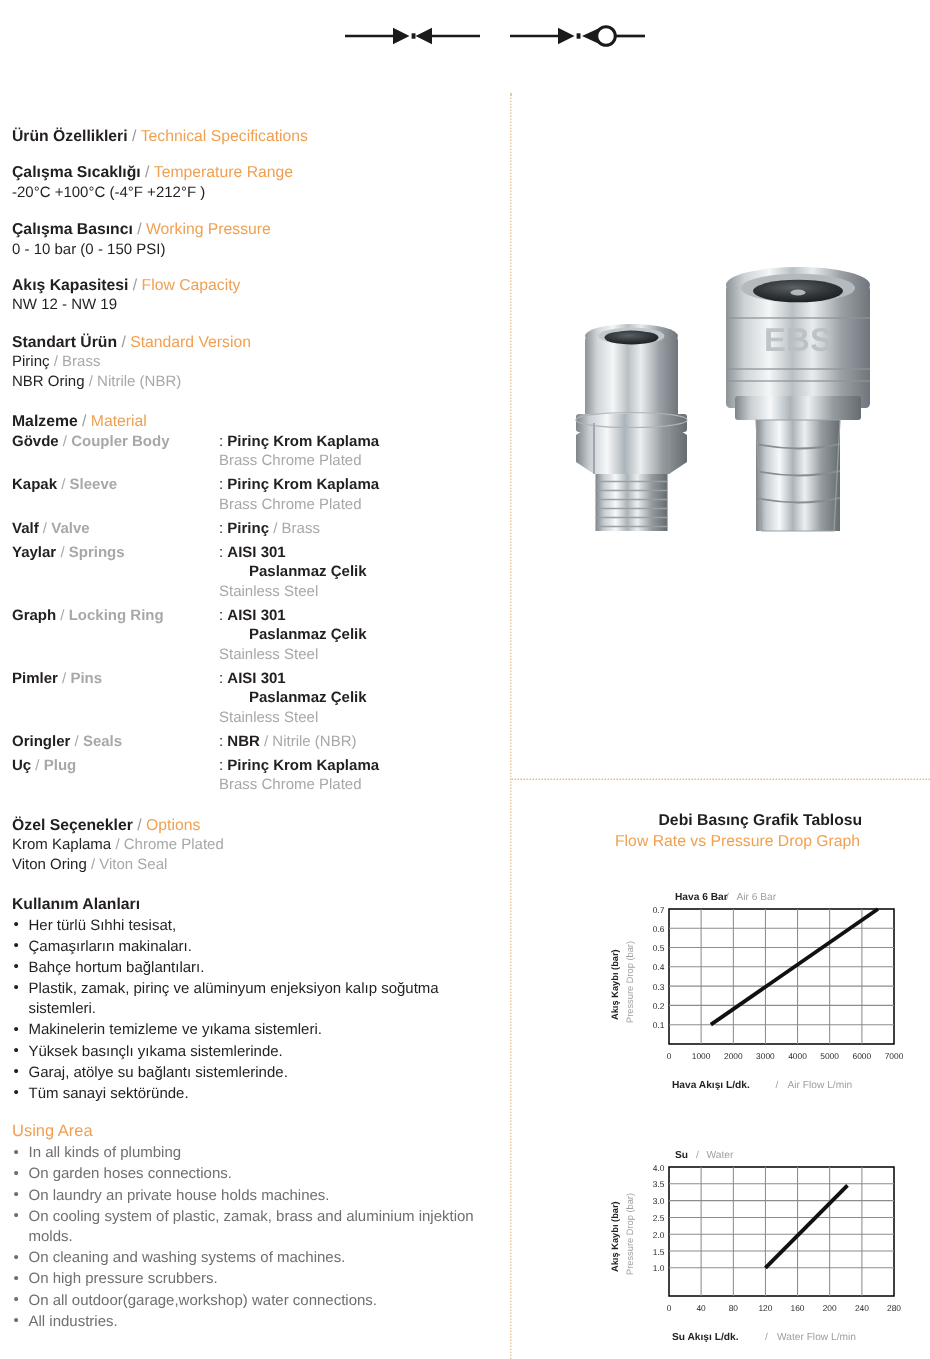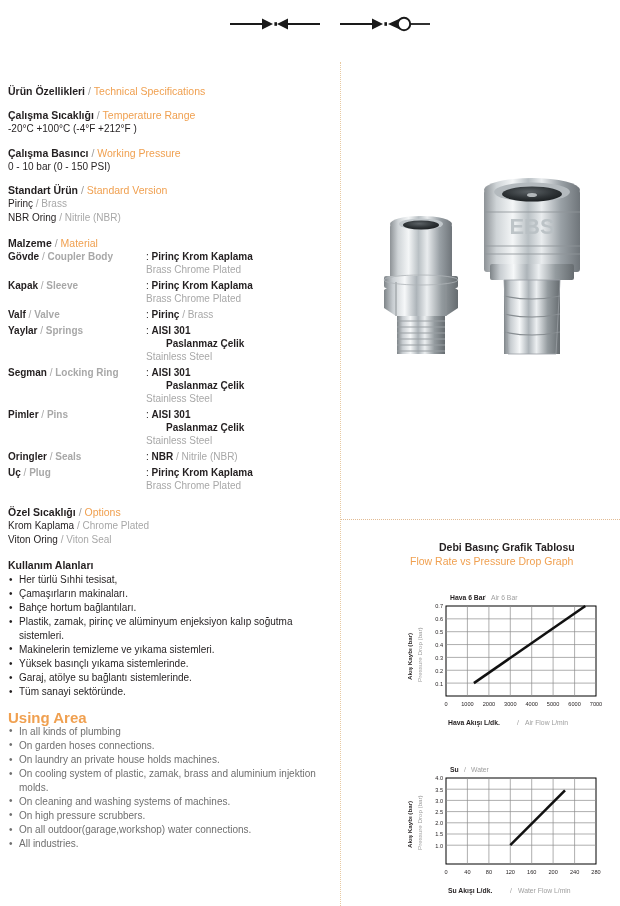--- a/index.html
+++ b/index.html
@@ -54,21 +54,21 @@
   .lst{margin:0;padding:0;list-style:none;}
   .lst li{
     position:relative;padding-left:11px;font-size:10px;line-height:13.6px;
     color:#231f20;margin-bottom:0.5px;
   }
   .lst li:before{
     content:"\2022";position:absolute;left:1px;top:-0.5px;font-size:10px;color:#231f20;
   }
   .lst.en-list li,.lst.en-list li:before{color:#6f6f6f;}
   .hd-plain{font-size:10.5px;line-height:15px;font-weight:bold;color:#231f20;}
-  .hd-orange{font-size:15px;line-height:15px;color:#f0a050;font-weight:bold;}
+  .hd-orange{font-size:11px;line-height:15px;color:#f0a050;font-weight:normal;}
 
   
   .photo{position:absolute;left:356px;top:168px;width:258px;height:190px;}
 
   .graph-head{position:absolute;left:410px;top:540px;width:210px;}
   .graph-head .t1{font-size:10.5px;font-weight:bold;color:#231f20;line-height:14px;margin-left:29px;}
   .graph-head .t2{font-size:10.5px;color:#f0a050;line-height:14px;}
 
   .chart{position:absolute;}
   .chart.air{left:400px;top:584px;width:220px;height:160px;}
@@ -134,20 +134,28 @@
 
     <div class="blk">
       <div class="hd">
         <span>Çalışma Basıncı</span>
         <span class="sep">/</span>
         <span class="en">Working Pressure</span>
       </div>
       <div class="val">0 - 10 bar (0 - 150 PSI)</div>
     </div>
 
+    <div class="blk">
+      <div class="hd">
+        <span>Akış Kapasitesi</span>
+        <span class="sep">/</span>
+        <span class="en">Flow Capacity</span>
+      </div>
+      <div class="val">NW 12 - NW 19</div>
+    </div>
 
     <div class="blk">
       <div class="hd">
         <span>Standart Ürün</span>
         <span class="sep">/</span>
         <span class="en">Standard Version</span>
       </div>
       <div class="val">
         <span>Pirinç</span>
         <span class="sep">/</span>
@@ -210,21 +218,21 @@
             <span class="en">Springs</span>
           </td>
           <td class="v">
             : <b>AISI 301</b>
             <span class="sub2">Paslanmaz Çelik</span>
             <span class="sub">Stainless Steel</span>
           </td>
         </tr>
         <tr>
           <td class="k">
-            <b>Segman</b>
+            <b>Graph</b>
             <span class="sep">/</span>
             <span class="en">Locking Ring</span>
           </td>
           <td class="v">
             : <b>AISI 301</b>
             <span class="sub2">Paslanmaz Çelik</span>
             <span class="sub">Stainless Steel</span>
           </td>
         </tr>
         <tr>
@@ -261,21 +269,21 @@
             : <b>Pirinç Krom Kaplama</b>
             <span class="sub">Brass Chrome Plated</span>
           </td>
         </tr>
       </tbody>
         </table>
     </div>
 
     <div class="blk" style="margin-top:9px;">
       <div class="hd">
-        <span>Özel Sıcaklığı</span>
+        <span>Özel Seçenekler</span>
         <span class="sep">/</span>
         <span class="en">Options</span>
       </div>
       <div class="val">
         <span>Krom Kaplama</span>
         <span class="sep">/</span>
         <span class="g">Chrome Plated</span>
       </div>
       <div class="val">
         <span>Viton Oring</span>

